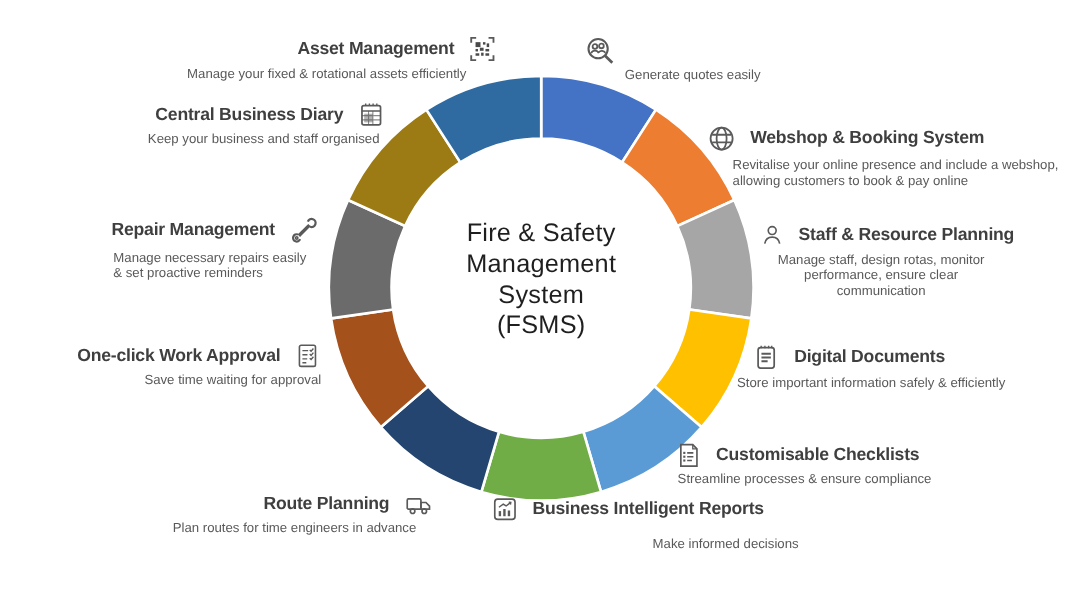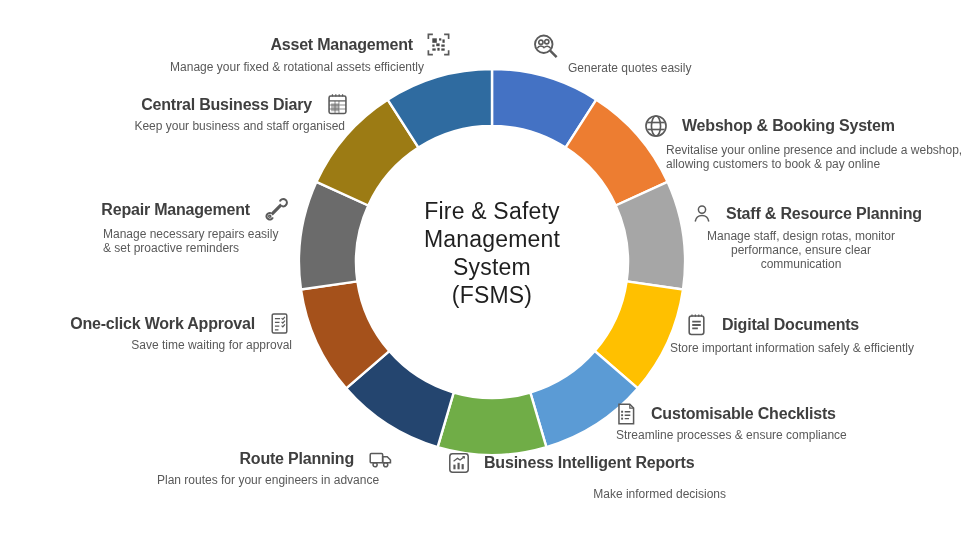--- a/index.html
+++ b/index.html
@@ -189,21 +189,21 @@
   <div class="label lb-route">
     <div class="t-row right">
       <span class="title">Route Planning</span>
       <svg class="icn" width="29" height="26" viewBox="0 0 24 24" fill="none" stroke="#5a5a5a" stroke-width="1.4">
         <rect x="2.5" y="7" width="11.5" height="8.5" rx="1"></rect>
         <path d="M14 10h4.2l3 3v2.5H14z"></path>
         <circle cx="7" cy="17.3" r="1.9"></circle>
         <circle cx="16.8" cy="17.3" r="1.9"></circle>
       </svg>
     </div>
-    <div class="sub nowrap">Plan routes for your engineers in advance</div>
+    <div class="sub nowrap">Plan routes for time engineers in advance</div>
   </div>
 
   <div class="label lb-oneclick">
     <div class="t-row right">
       <span class="title">One-click Work Approval</span>
       <svg class="icn" width="25" height="27" viewBox="0 0 24 24" fill="none" stroke="#5a5a5a" stroke-width="1.4">
         <rect x="5" y="2.8" width="14" height="18.4" rx="1.5"></rect>
         <path d="M7.6 7.4h5M7.6 11h4.4M7.6 14.6h4.2M7.6 18h3.4" stroke-width="1.2"></path>
         <path d="M14 6.8l1.2 1.2 2-2.4M14 10.4l1.2 1.2 2-2.4M14 14l1.2 1.2 2-2.4" stroke-width="1.2"></path>
       </svg>

